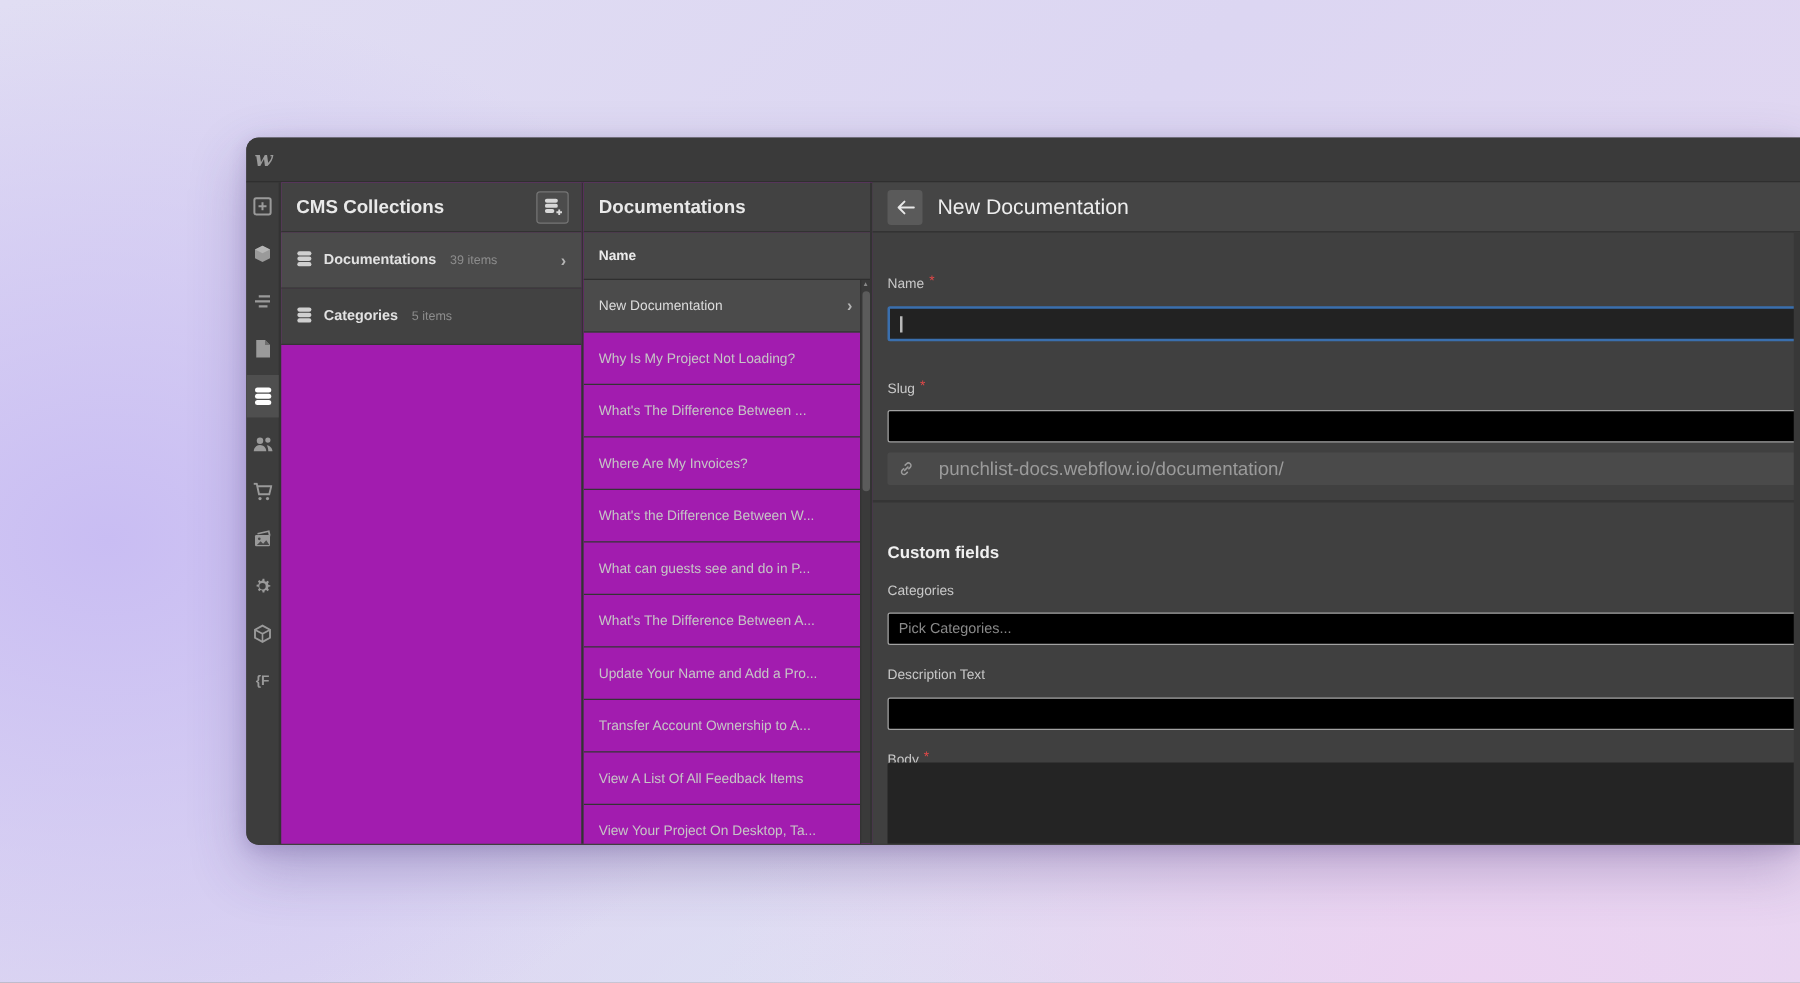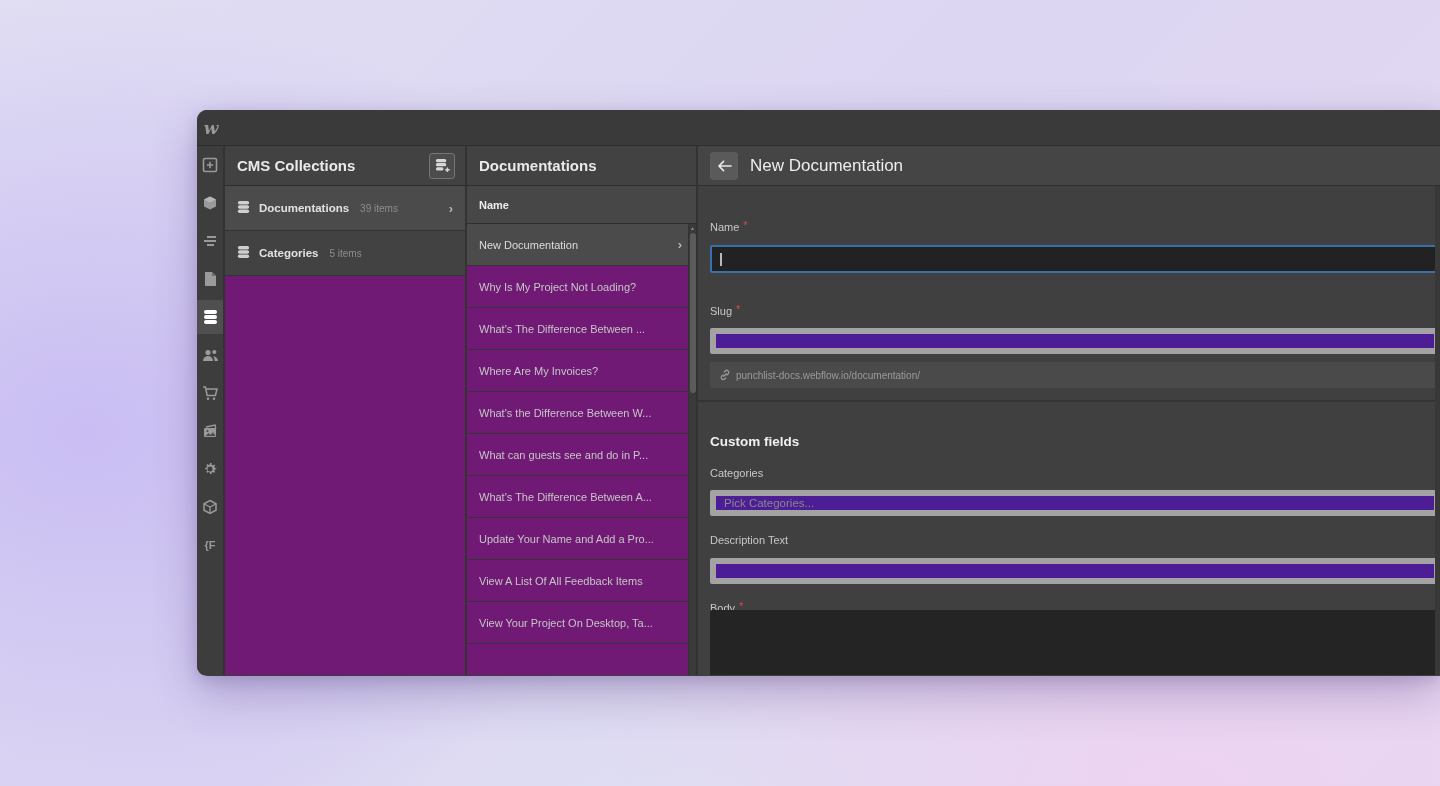--- a/index.html
+++ b/index.html
@@ -37,21 +37,21 @@
   }
   .ic {
     height:38px; display:flex; align-items:center; justify-content:center;
     cursor:pointer; color:#9a9a9a;
   }
   .ic.active { background:#4f4f4f; color:#fff; height:34px; margin:2px 0; }
   .ic svg { display:block; }
   .ic-text { font-size:11px; font-weight:700; color:#9a9a9a; letter-spacing:0; }
 
   
-  .panel { background:#701a75; display:flex; flex-direction:column; }
+  .panel { background:#a21caf; display:flex; flex-direction:column; }
   .panel-header {
     height:40px; flex-shrink:0; display:flex; align-items:center;
     padding:0 10px 0 12px; border-bottom:1px solid #2e2e2e; background:#424242;
   }
   .panel-title { font-size:15px; font-weight:600; color:#e9e9e9; flex:1; }
 
   
   .collections { width:242px; flex-shrink:0; border-right:2px solid #333; }
   .add-col-btn {
     width:26px; height:26px; border:1px solid #757575; border-radius:3px;
@@ -104,33 +104,33 @@
   }
   .editor-title { font-size:17px; font-weight:500; color:#ededed; }
   .editor-body { position:relative; flex:1; padding:18px 0 0 12px; overflow:hidden; }
   .section-heading { font-size:13.5px; font-weight:700; color:#f0f0f0; height:16px; }
   .field-label {
     display:flex; align-items:flex-start; gap:4px; height:13px;
     font-size:11px; color:#c8c8c8;
   }
   .req { color:#e04848; font-size:11px; line-height:9px; }
   .tin {
-    width:100%; background:#4c1d95; border:6px solid #a3a3a3; border-radius:2px;
+    width:100%; background:#000000; border:1px solid #a3a3a3; border-radius:2px;
     color:#ddd; font-size:11.5px; padding:0 8px; display:flex; align-items:center;
   }
   .tin.focused { border:2px solid #3a6fae; background:#222; }
   .caret {
     width:1.5px; height:13px; background:#b9b9b9; display:inline-block;
     animation:blink 1.1s steps(1) infinite;
   }
   @keyframes blink { 50% { opacity:0; } }
   .urlbar {
     width:100%; height:26px; background:#4a4a4a; border-radius:2px;
-    display:flex; align-items:center; gap:5px; padding:0 9px;
-    color:#9b9b9b; font-size:10px;
+    display:flex; align-items:center; gap:20px; padding:0 9px;
+    color:#9b9b9b; font-size:15px;
   }
   .divider { border:none; border-top:2px solid #353535; margin:12px 0 0 -12px; }
   .placeholder { color:#8a8a8a; }
   .bodyarea {
     position:absolute; left:12px; right:0; bottom:0; top:424px;
     background:#242424; border-radius:2px 2px 0 0;
   }
   .right-edge {
     position:absolute; top:0; right:0; bottom:0; width:5px;
     background:#383838; z-index:5;
@@ -294,20 +294,23 @@
         <div class="item-row">
             <span class="label">What can guests see and do in P...</span>
           </div>
         <div class="item-row">
             <span class="label">What's The Difference Between A...</span>
           </div>
         <div class="item-row">
             <span class="label">Update Your Name and Add a Pro...</span>
           </div>
         <div class="item-row">
+            <span class="label">Transfer Account Ownership to A...</span>
+          </div>
+        <div class="item-row">
             <span class="label">View A List Of All Feedback Items</span>
           </div>
         <div class="item-row">
             <span class="label">View Your Project On Desktop, Ta...</span>
           </div>
         <div class="vscroll">
           <span class="arrow">▲</span>
           <span class="thumb"></span>
         </div>
       </div>

